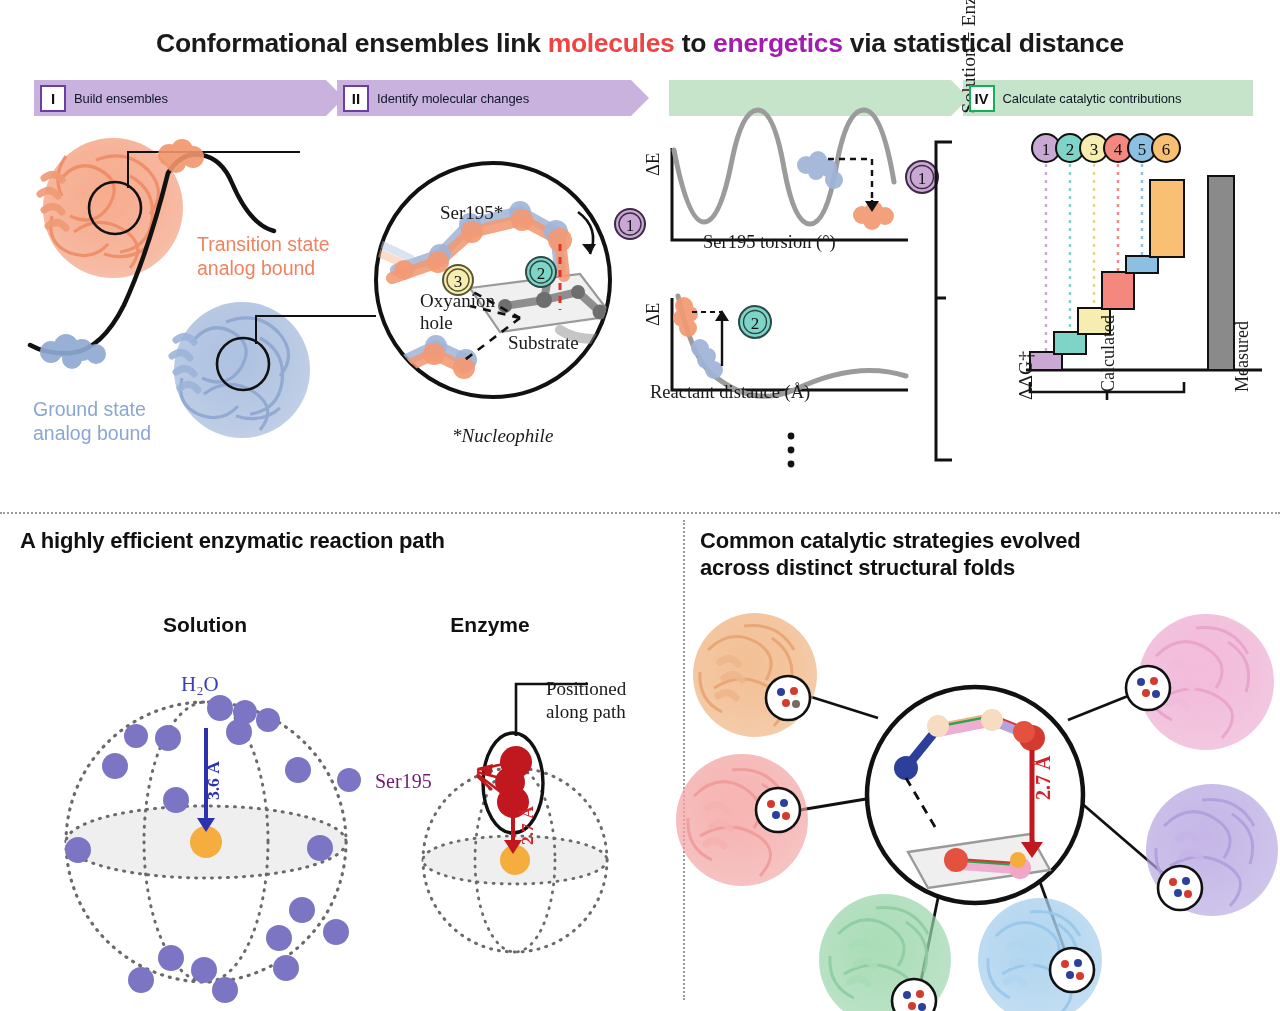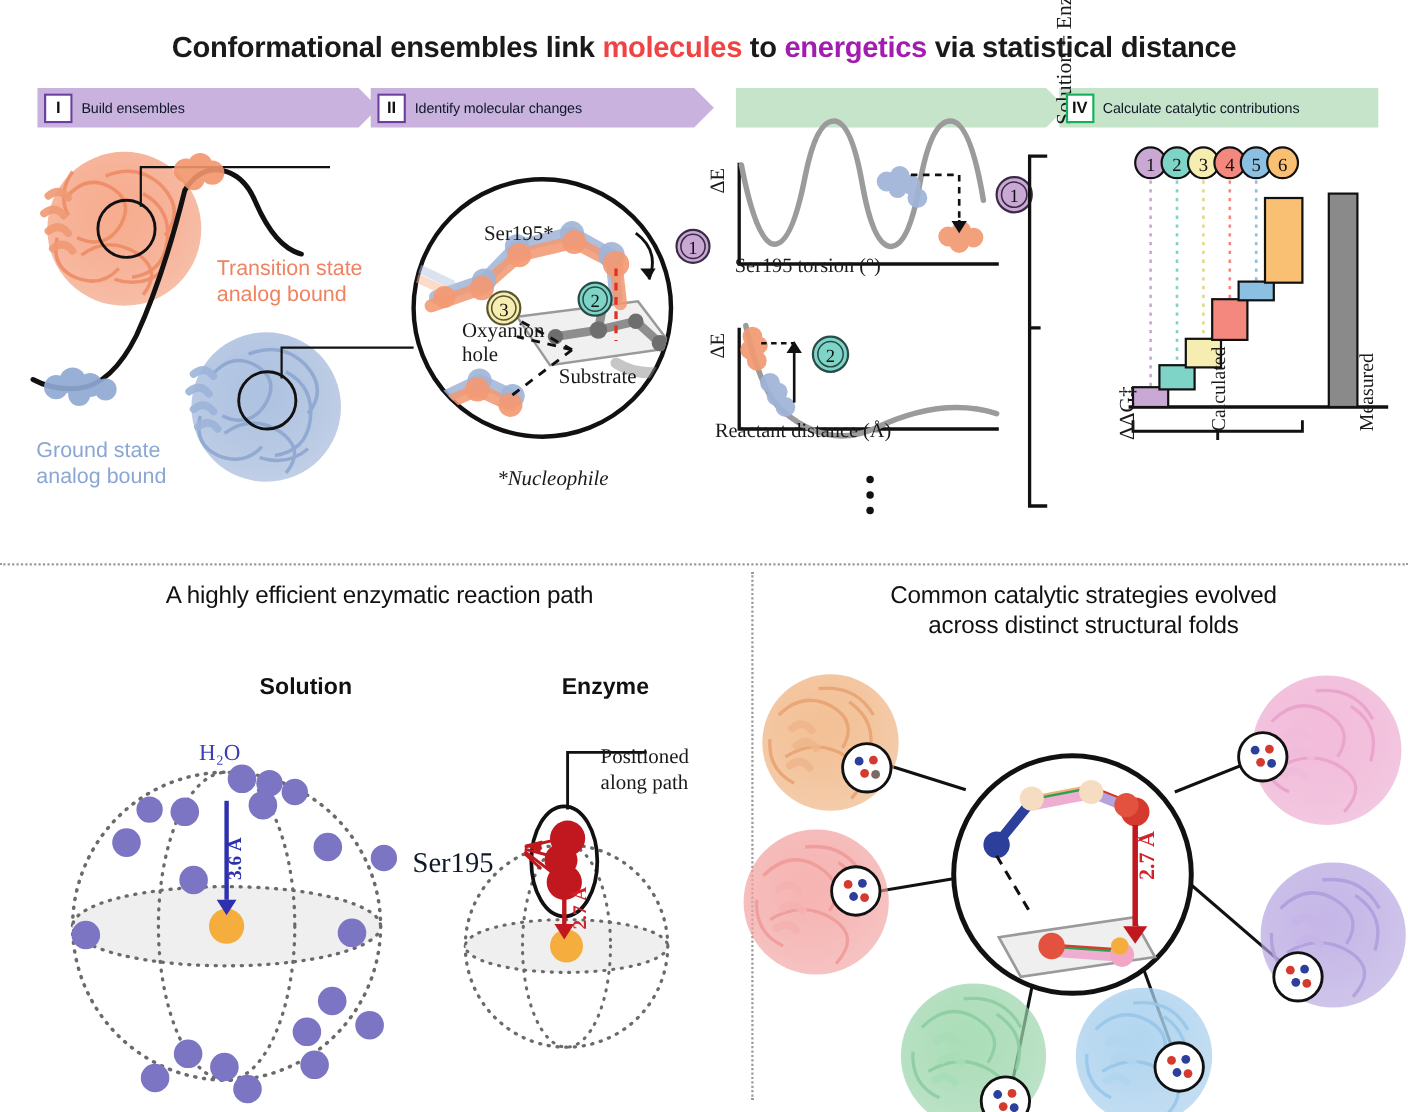--- a/index.html
+++ b/index.html
@@ -38,62 +38,62 @@
   .step.s3 { width:300px; }
   .step.s4 { width:290px; }
 
   
   #div-h { left:0; top:512px; width:1280px; height:0;
            border-top:2px dotted #9a9a9a; }
   #div-v { left:683px; top:520px; width:0; height:480px;
            border-left:2px dotted #9a9a9a; }
 
   
-  .sec-h { font-size:22px; font-weight:normal; text-align:center; color:#111; letter-spacing:-0.2px; line-height:1.22; }
+  .sec-h { font-size:22px; font-weight:bold; text-align:left; color:#111; letter-spacing:-0.2px; line-height:1.22; }
   #head-left  { top:528px; left:20px;  width:650px; }
   #head-right { top:528px; left:700px; width:570px; }
-  .sub-h { font-size:21px; font-weight:bold; text-align:right; color:#111; }
+  .sub-h { font-size:21px; font-weight:bold; text-align:center; color:#111; }
   #sub-solution { top:613px; left:90px;  width:230px; }
   #sub-enzyme   { top:613px; left:390px; width:200px; }
 
   
   .txt { white-space:nowrap; }
   .serif { font-family:"Liberation Serif", serif; }
 
   
   #lbl-ts { top:222px; left:197px; font-size:19.5px; color:#ef8361; line-height:1.22;margin-top:11px; }
   #lbl-gs { top:398px; left:33px;  font-size:19.5px; color:#8aa7d4; line-height:1.22; }
 
   
   #lbl-ser195   { top:202px; left:440px; font-size:19px; }
   #lbl-oxy      { top:290px; left:420px; font-size:19px; line-height:1.15; }
   #lbl-substrate{ top:332px; left:508px; font-size:19px; }
   #lbl-nucleo   { top:425px; left:452px; font-size:19px; font-style:italic; }
 
   
-  #lbl-torsion { top:232px; left:668px; font-size:18.5px; }
+  #lbl-torsion { top:232px; left:703px; font-size:18.5px; }
   #lbl-react   { top:382px; left:650px; font-size:18.5px; }
   .dE { font-size:18.5px; }
 
   
   #lbl-ddg {
     top:168px; left:958px; width:260px;
     font-size:19.5px; text-align:center;
     transform:rotate(-90deg); transform-origin:0 0;
   }
   #lbl-calc { top:392px; left:1098px; font-size:18px;
     transform:rotate(-90deg); transform-origin:0 0; }
   #lbl-meas { top:392px; left:1232px; font-size:18px;
     transform:rotate(-90deg); transform-origin:0 0; }
 
   
   #lbl-h2o  { top:672px; left:181px; font-size:21px; color:#3b3fb5; }
   #lbl-36   { top:800px; left:203px; font-size:17.5px; color:#2d31ad; font-weight:600;
               transform:rotate(-90deg); transform-origin:0 0; }
-  #lbl-ser195b { top:770px; left:375px; font-size:26px; color:#0f172a; }
+  #lbl-ser195b { top:770px; left:375px; font-size:20px; color:#701a75; }
   #lbl-pos  { top:678px; left:546px; font-size:19px; line-height:1.2; }
   #lbl-27a  { top:845px; left:517px; font-size:17.5px; color:#d2232a; font-weight:600;
               transform:rotate(-90deg); transform-origin:0 0; }
   #lbl-27b  { top:800px; left:1032px; font-size:20px; color:#d2232a; font-weight:600;
               transform:rotate(-90deg); transform-origin:0 0; }
 
   svg { display:block; overflow:visible; }
 </style>
 </head>
 <body>

